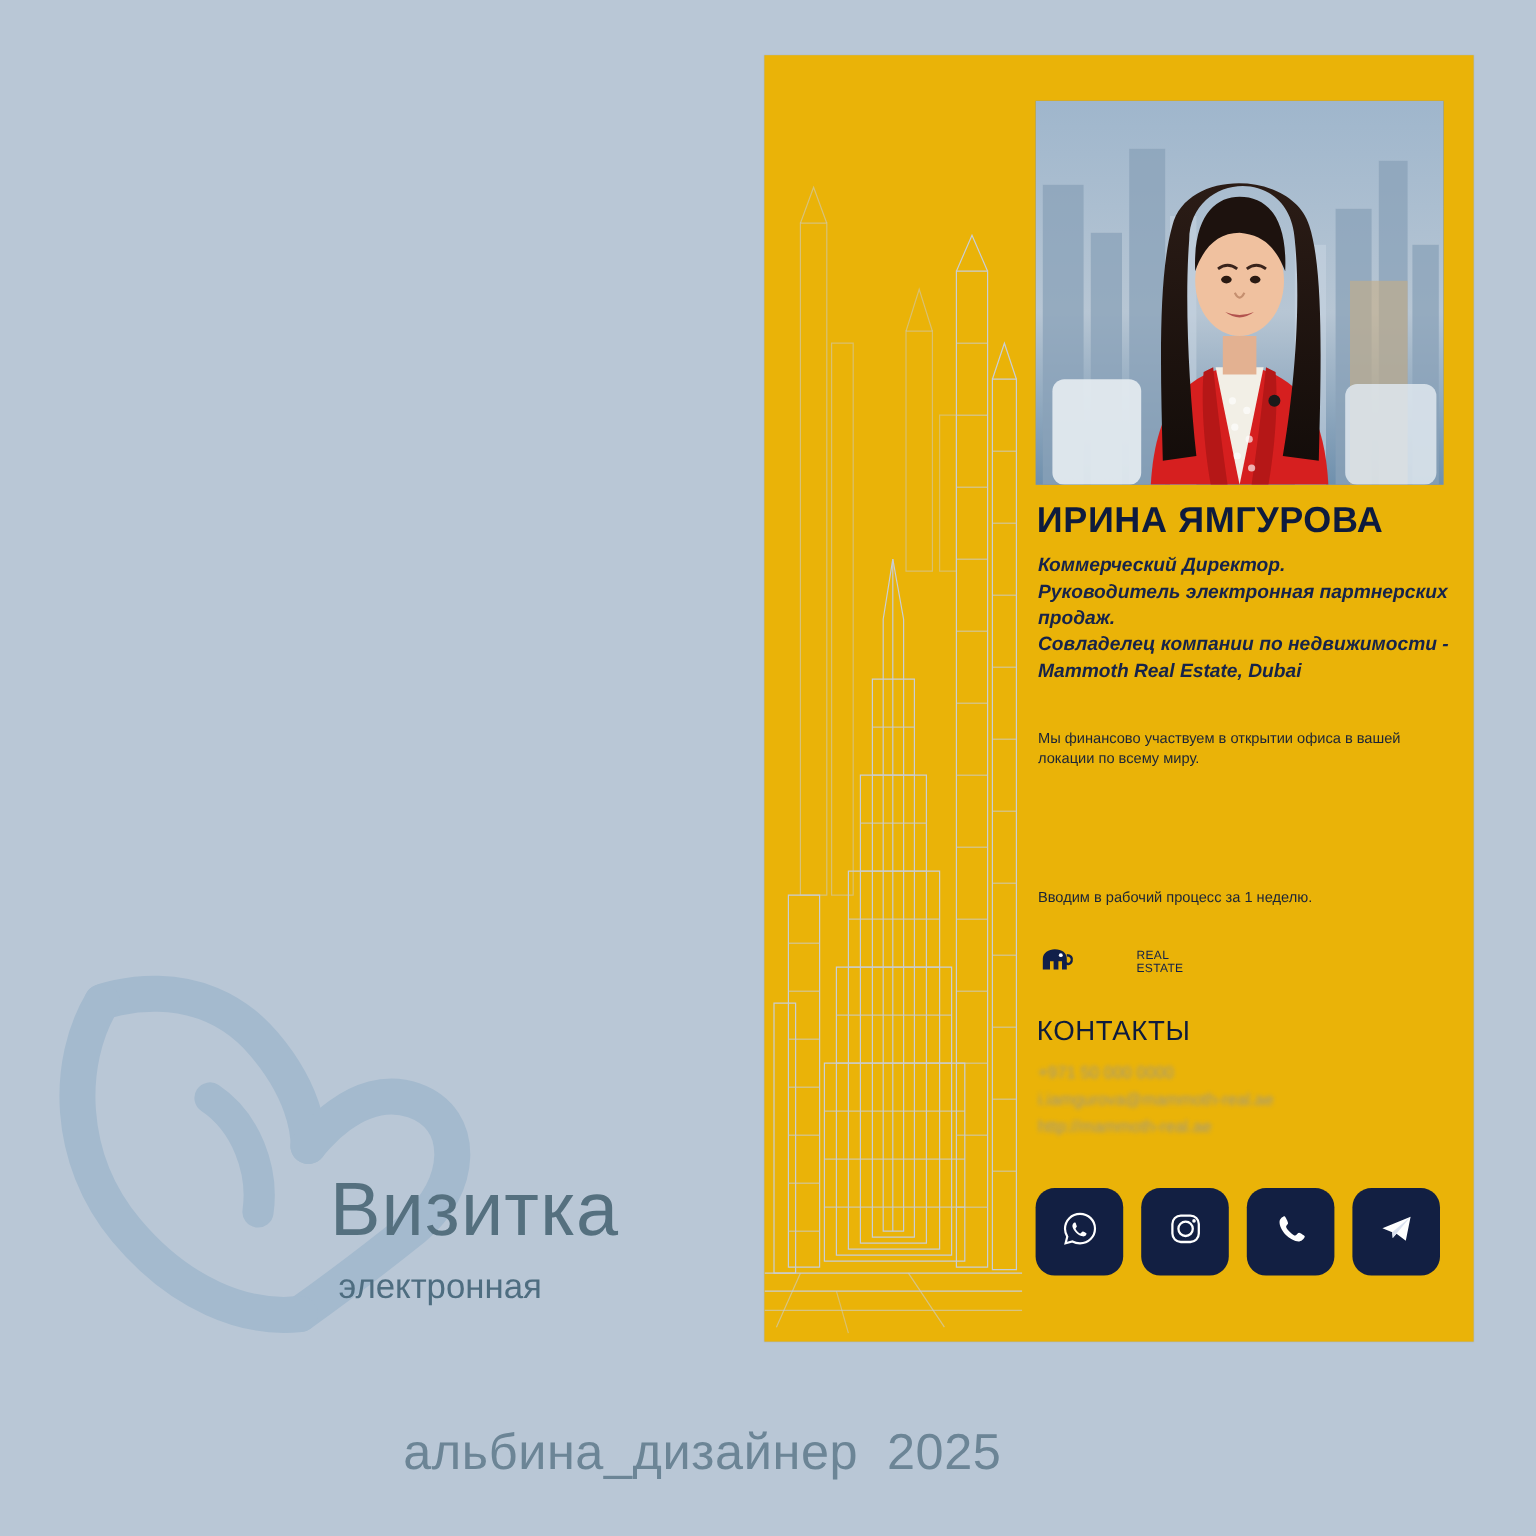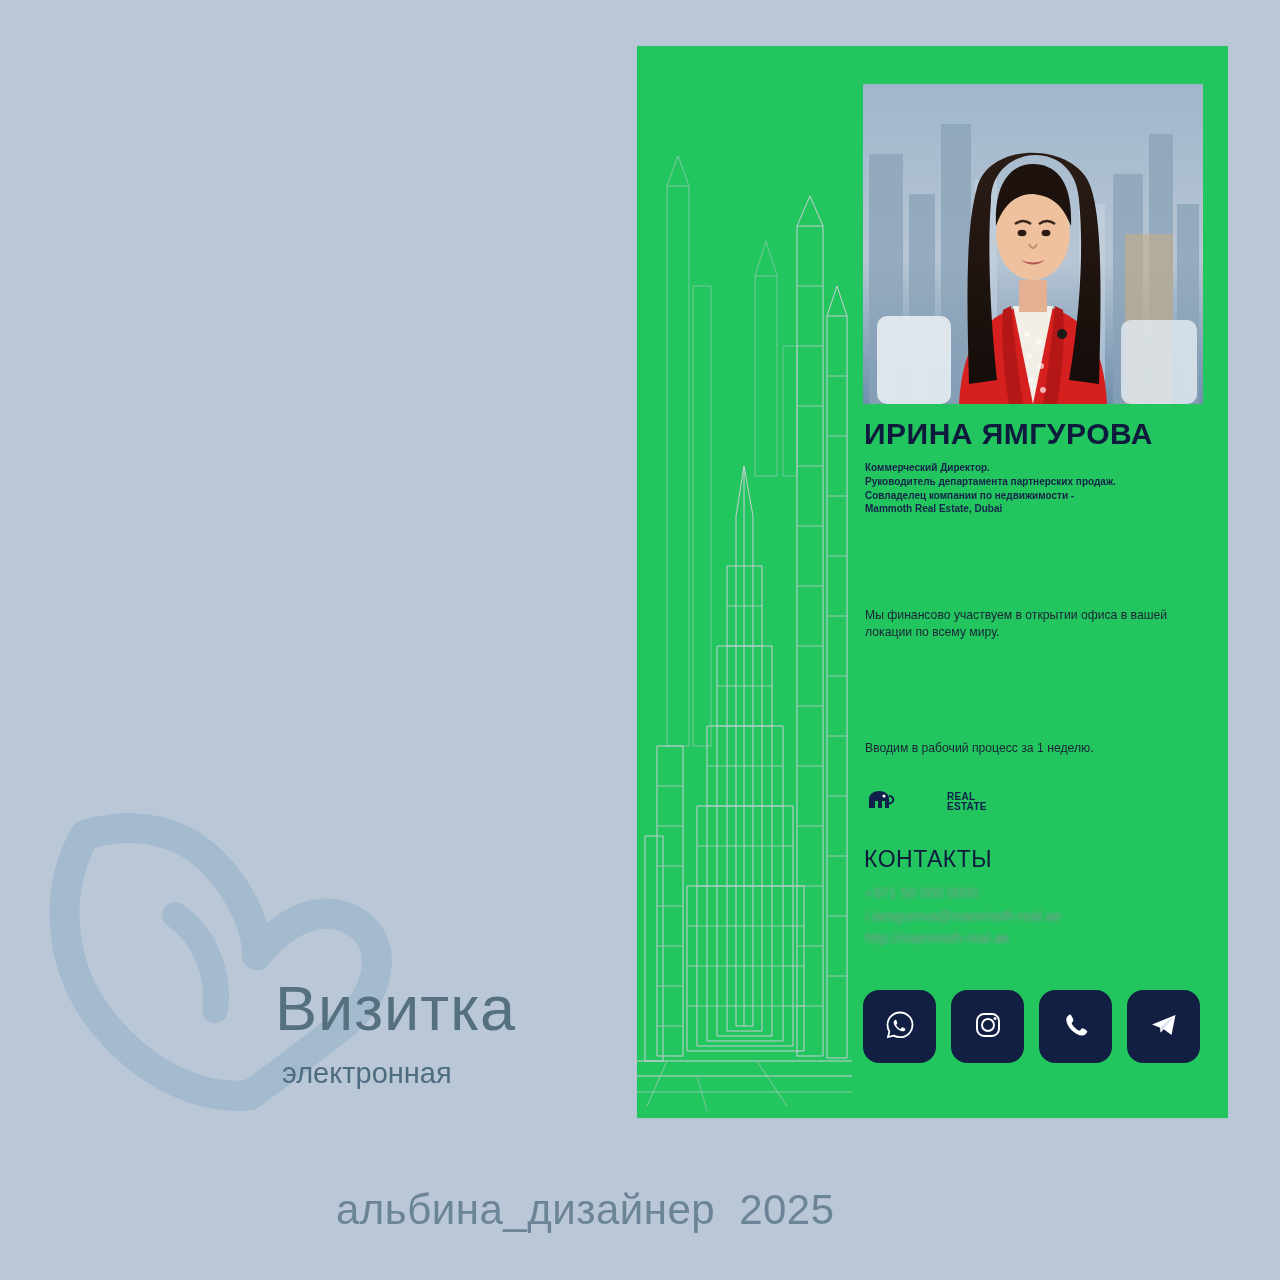--- a/index.html
+++ b/index.html
@@ -55,21 +55,21 @@
     margin-left: 24px;
   }
 
   
   .card {
     position: absolute;
     left: 637px;
     top: 46px;
     width: 591px;
     height: 1072px;
-    background: #22c55e;
+    background: #eab308;
     overflow: hidden;
     box-shadow: 0 0 1px rgba(0,0,0,0.10);
   }
 
   
   .city-art {
     position: absolute;
     left: 0;
     top: 0;
     width: 215px;
@@ -106,22 +106,23 @@
     letter-spacing: 0.5px;
     color: #0e1b3d;
     white-space: nowrap;
   }
 
   .role-block {
     position: absolute;
     left: 2px;
     top: 415px;
     width: 360px;
-    font-size: 10px;
+    font-size: 16px;
     font-weight: bold;
+    font-style: italic;
     color: #16234a;
     line-height: 1.38;
   }
 
   .para {
     position: absolute;
     left: 2px;
     width: 330px;
     font-size: 12.2px;
     color: #1b2437;
@@ -136,21 +137,21 @@
   .brand {
     position: absolute;
     left: 2px;
     top: 742px;
     display: flex;
     align-items: center;
     gap: 6px;
   }
   .brand-text {
     font-size: 10px;
-    font-weight: bold;
+    font-weight: normal;
     line-height: 1.05;
     color: #11204a;
     letter-spacing: 0.3px;
     padding-left: 46px;
   }
 
   .contacts-title {
     position: absolute;
     left: 1px;
     top: 800px;
@@ -361,21 +362,21 @@
         <ellipse cx="183" cy="149" rx="4.4" ry="3.2" fill="#2a1a12"></ellipse>
         <path d="M166 160 q4 8 8 0" stroke="#c58f6f" stroke-width="1.8" fill="none"></path>
         <path d="M158 176 q12 9 24 0 q-12 5 -24 0 Z" fill="#b2534e"></path>
       </svg>
     </div>
 
     <div class="person-name">ИРИНА ЯМГУРОВА</div>
 
     <div class="role-block">
       <div>Коммерческий Директор.</div>
-      <div>Руководитель департамента партнерских продаж.</div>
+      <div>Руководитель электронная партнерских продаж.</div>
       <div>Совладелец компании по недвижимости -</div>
       <div>Mammoth Real Estate, Dubai</div>
     </div>
 
     <div class="para para-2">Мы финансово участвуем в открытии офиса в вашей локации по всему миру.</div>
     <div class="para para-4">Вводим в рабочий процесс за 1 неделю.</div>
 
     <div class="brand">
       <span>
         <svg width="30" height="24" viewBox="0 0 30 24">

